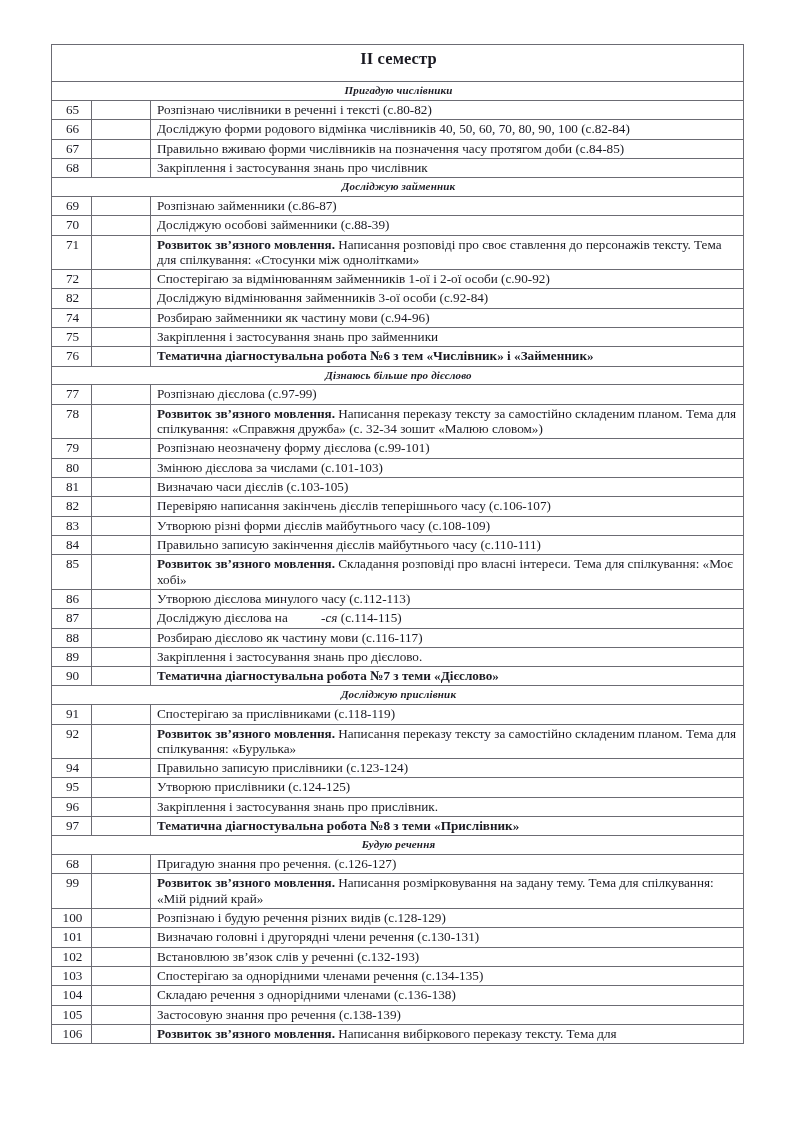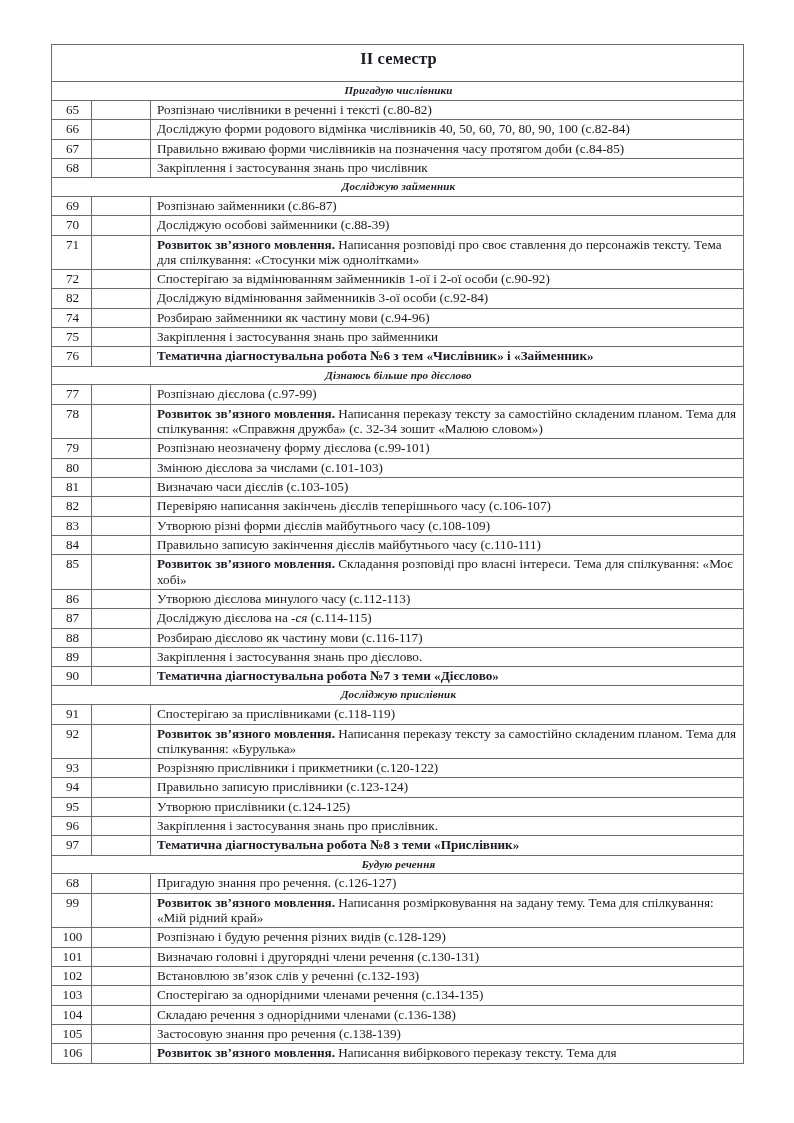--- a/index.html
+++ b/index.html
@@ -64,20 +64,21 @@
     font-style: italic;
   }
   .rzm {
     font-weight: bold;
   }
   .bold {
     font-weight: bold;
   }
   .ital {
     font-style: italic;
+    margin-left: 30px;
   }
 </style>
 </head>
 <body>
 
 <div class="page">
   <table class="plan">
     <colgroup>
       <col class="c-num">
       <col class="c-date">
@@ -233,25 +234,20 @@
           <td class="num">91</td>
           <td class="date">&nbsp;</td>
           <td class="text"><span>Спостерігаю за прислівниками (с.118-119)</span></td>
         </tr>
         <tr>
           <td class="num">92</td>
           <td class="date">&nbsp;</td>
           <td class="text"><span class="rzm">Розвиток зв’язного мовлення.</span><span> Написання переказу тексту за самостійно складеним планом. Тема для спілкування: «Бурулька»</span></td>
         </tr>
         <tr>
-          <td class="num">93</td>
-          <td class="date">&nbsp;</td>
-          <td class="text"><span>Розрізняю прислівники і прикметники (с.120-122)</span></td>
-        </tr>
-        <tr>
           <td class="num">94</td>
           <td class="date">&nbsp;</td>
           <td class="text"><span>Правильно записую прислівники (с.123-124)</span></td>
         </tr>
         <tr>
           <td class="num">95</td>
           <td class="date">&nbsp;</td>
           <td class="text"><span>Утворюю прислівники  (с.124-125)</span></td>
         </tr>
         <tr>

